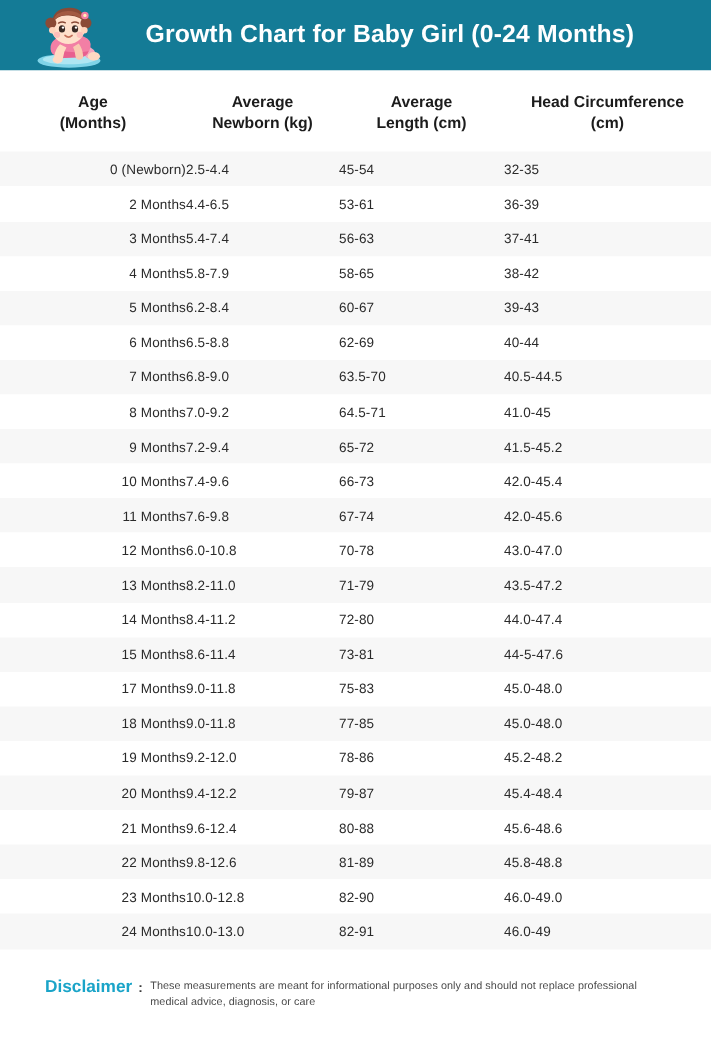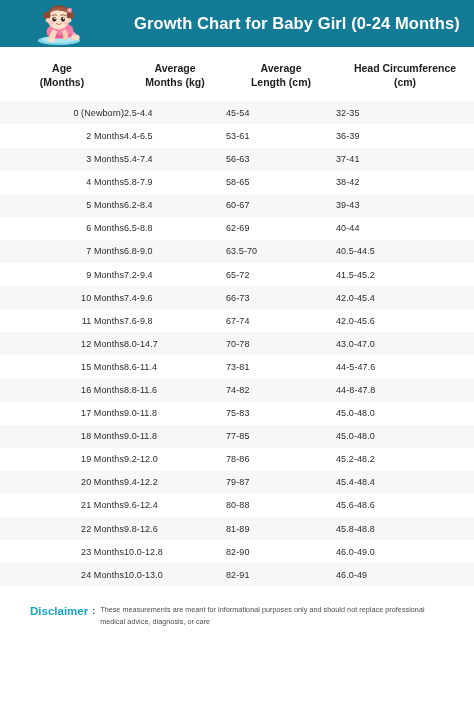--- a/index.html
+++ b/index.html
@@ -10,22 +10,21 @@
     -webkit-font-smoothing:antialiased;
   }
   .page { position:relative; width:474px; height:701px; background:#fff; overflow:hidden; }
 
   
   .header {
     height:47px;
     background:#147b96;
     display:flex;
     align-items:center;
-    padding-left:28px;
-    gap:24px;
+    padding-left:15px;
   }
   .baby-illus { width:62px; height:44px; flex:0 0 62px; position:relative; }
   .header-title {
     color:#ffffff;
     font-size:16.5px;
     font-weight:bold;
     letter-spacing:0.1px;
     margin-left:20px;
     white-space:nowrap;
   }
@@ -162,21 +161,21 @@
           <col class="c4">
       </colgroup>
       <thead>
         <tr>
           <th>
             <span>Age</span>
             <span class="hl2">(Months)</span>
           </th>
           <th>
             <span>Average</span>
-            <span class="hl2">Months (kg)</span>
+            <span class="hl2">Newborn (kg)</span>
           </th>
           <th>
             <span>Average</span>
             <span class="hl2">Length (cm)</span>
           </th>
           <th>
             <span>Head Circumference</span>
             <span class="hl2">(cm)</span>
           </th>
         </tr>
@@ -218,54 +217,66 @@
             <td class="col3">62-69</td>
             <td class="col4">40-44</td>
           </tr>
           <tr>
             <td class="col1">7 Months</td>
             <td class="col2">6.8-9.0</td>
             <td class="col3">63.5-70</td>
             <td class="col4">40.5-44.5</td>
           </tr>
           <tr>
+            <td class="col1">8 Months</td>
+            <td class="col2">7.0-9.2</td>
+            <td class="col3">64.5-71</td>
+            <td class="col4">41.0-45</td>
+          </tr>
+          <tr>
             <td class="col1">9 Months</td>
             <td class="col2">7.2-9.4</td>
             <td class="col3">65-72</td>
             <td class="col4">41.5-45.2</td>
           </tr>
           <tr>
             <td class="col1">10 Months</td>
             <td class="col2">7.4-9.6</td>
             <td class="col3">66-73</td>
             <td class="col4">42.0-45.4</td>
           </tr>
           <tr>
             <td class="col1">11 Months</td>
             <td class="col2">7.6-9.8</td>
             <td class="col3">67-74</td>
             <td class="col4">42.0-45.6</td>
           </tr>
           <tr>
             <td class="col1">12 Months</td>
-            <td class="col2">8.0-14.7</td>
+            <td class="col2">6.0-10.8</td>
             <td class="col3">70-78</td>
             <td class="col4">43.0-47.0</td>
+          </tr>
+          <tr>
+            <td class="col1">13 Months</td>
+            <td class="col2">8.2-11.0</td>
+            <td class="col3">71-79</td>
+            <td class="col4">43.5-47.2</td>
+          </tr>
+          <tr>
+            <td class="col1">14 Months</td>
+            <td class="col2">8.4-11.2</td>
+            <td class="col3">72-80</td>
+            <td class="col4">44.0-47.4</td>
           </tr>
           <tr>
             <td class="col1">15 Months</td>
             <td class="col2">8.6-11.4</td>
             <td class="col3">73-81</td>
             <td class="col4">44-5-47.6</td>
-          </tr>
-          <tr>
-            <td class="col1">16 Months</td>
-            <td class="col2">8.8-11.6</td>
-            <td class="col3">74-82</td>
-            <td class="col4">44-8-47.8</td>
           </tr>
           <tr>
             <td class="col1">17 Months</td>
             <td class="col2">9.0-11.8</td>
             <td class="col3">75-83</td>
             <td class="col4">45.0-48.0</td>
           </tr>
           <tr>
             <td class="col1">18 Months</td>
             <td class="col2">9.0-11.8</td>

